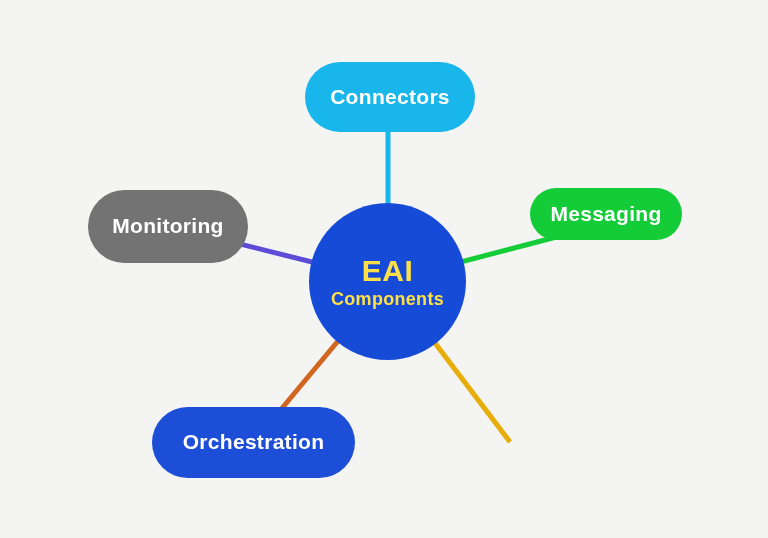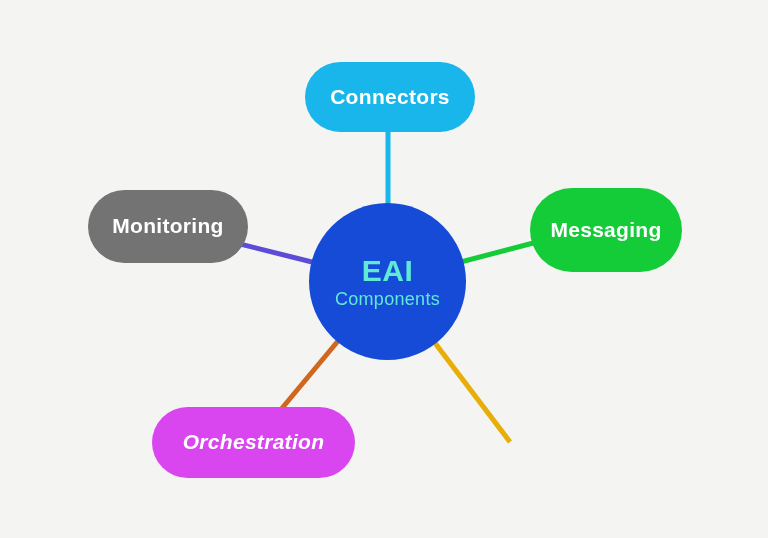--- a/index.html
+++ b/index.html
@@ -30,45 +30,45 @@
     color: #ffffff;
     font-weight: 700;
     font-size: 21px;
     letter-spacing: 0.3px;
     line-height: 1.18;
     box-sizing: border-box;
     padding: 8px 14px;
   }
   .pill { border-radius: 999px; }
   .node-connectors     { left: 305px; top: 62px;  width: 170px; height: 70px; }
-  .node-messaging      { left: 530px; top: 188px; width: 152px; height: 84px; }
+  .node-messaging      { left: 530px; top: 188px; width: 152px; height: 52px; }
   .node-monitoring     { left: 88px;  top: 190px; width: 160px; height: 73px; }
   .node-orchestration  { left: 152px; top: 407px; width: 203px; height: 71px; }
   .node-data-transformation { left: 393px; top: 404px; width: 235px; height: 76px; }
   .center-circle {
     position: absolute;
     left: 309px;
     top: 203px;
     width: 157px;
     height: 157px;
     border-radius: 50%;
     display: flex;
     flex-direction: column;
     align-items: center;
     justify-content: center;
     text-align: center;
-    color: #5eead4;
+    color: #fde047;
   }
   .center-title {
     font-weight: 700;
     font-size: 30px;
     letter-spacing: 0.5px;
   }
   .center-subtitle {
-    font-weight: 400;
+    font-weight: 700;
     font-size: 18px;
     letter-spacing: 0.3px;
     margin-top: 1px;
   }
 </style>
 </head>
 <body>
 
 <div class="canvas" style="background-color: rgb(244, 244, 242);">
 
@@ -85,21 +85,21 @@
   </div>
 
   <div class="node pill node-messaging" style="background-color: rgb(19, 204, 56);">
     <span>Messaging</span>
   </div>
 
   <div class="node pill node-monitoring" style="background-color: #737373;">
     <span>Monitoring</span>
   </div>
 
-  <div class="node pill node-orchestration" style="background-color: #d946ef; font-style: italic;">
+  <div class="node pill node-orchestration" style="background-color: #1d4ed8;">
     <span>Orchestration</span>
   </div>
 
 
   <div class="center-circle" style="background-color: rgb(22, 75, 216);">
     <span class="center-title">EAI</span>
     <span class="center-subtitle">Components</span>
   </div>
 
 </div>

